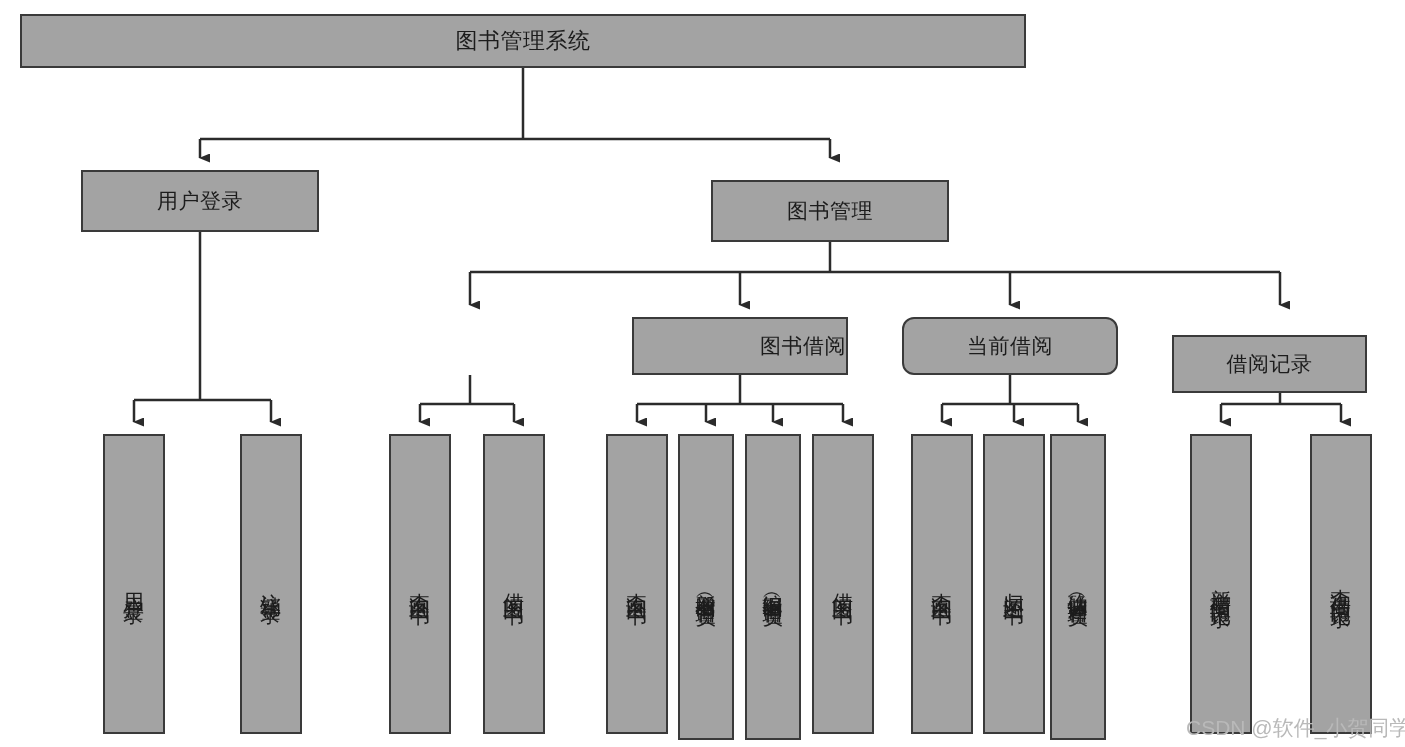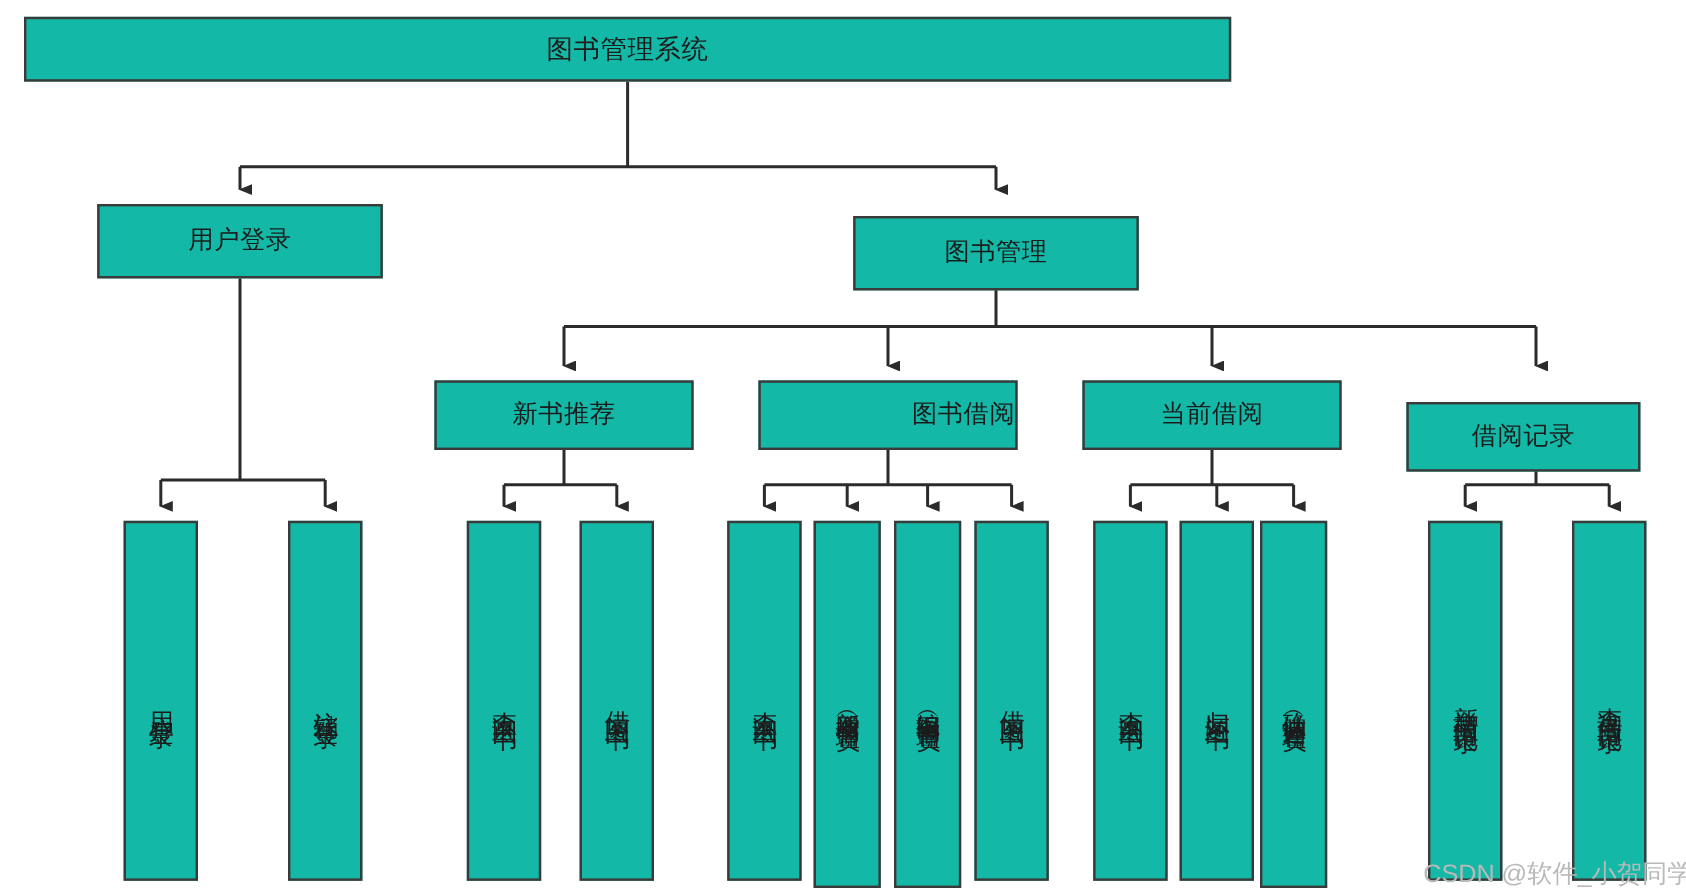--- a/index.html
+++ b/index.html
@@ -21,21 +21,21 @@
     position: absolute;
     left: 0;
     top: 0;
     width: 1405px;
     height: 747px;
     pointer-events: none;
   }
   .node {
     position: absolute;
     box-sizing: border-box;
-    background: #14b8a6;
+    background: #a3a3a3;
     border: 2px solid #3a3a3a;
     display: flex;
     align-items: center;
     justify-content: center;
     color: #1c1c1c;
     z-index: 2;
   }
   .node .label {
     display: block;
     text-align: center;
@@ -136,27 +136,24 @@
     <span class="label">图书管理系统</span>
   </div>
 
   <div class="node horiz" id="n-l2-0" style="left: 81px; top: 170px; width: 238px; height: 62px;">
     <span class="label">用户登录</span>
   </div>
   <div class="node horiz" id="n-l2-1" style="left: 711px; top: 180px; width: 238px; height: 62px;">
     <span class="label">图书管理</span>
   </div>
 
-  <div class="node horiz" id="n-l3-0" style="left: 362px; top: 317px; width: 216px; height: 58px;">
-    <span class="label">新书推荐</span>
-  </div>
   <div class="node horiz" id="n-l3-1" style="left: 632px; top: 317px; width: 216px; height: 58px; justify-content: flex-end;">
     <span class="label">图书借阅</span>
   </div>
-  <div class="node horiz" id="n-l3-2" style="left: 902px; top: 317px; width: 216px; height: 58px;">
+  <div class="node horiz" id="n-l3-2" style="left: 902px; top: 317px; width: 216px; height: 58px; border-radius: 12px;">
     <span class="label">当前借阅</span>
   </div>
   <div class="node horiz" id="n-l3-3" style="left: 1172px; top: 335px; width: 195px; height: 58px;">
     <span class="label">借阅记录</span>
   </div>
 
   <div class="node vert" id="n-lf-0" style="left: 103px; top: 434px; width: 62px; height: 300px;">
     <span class="label">用户登录</span>
   </div>
   <div class="node vert" id="n-lf-1" style="left: 240px; top: 434px; width: 62px; height: 300px;">

